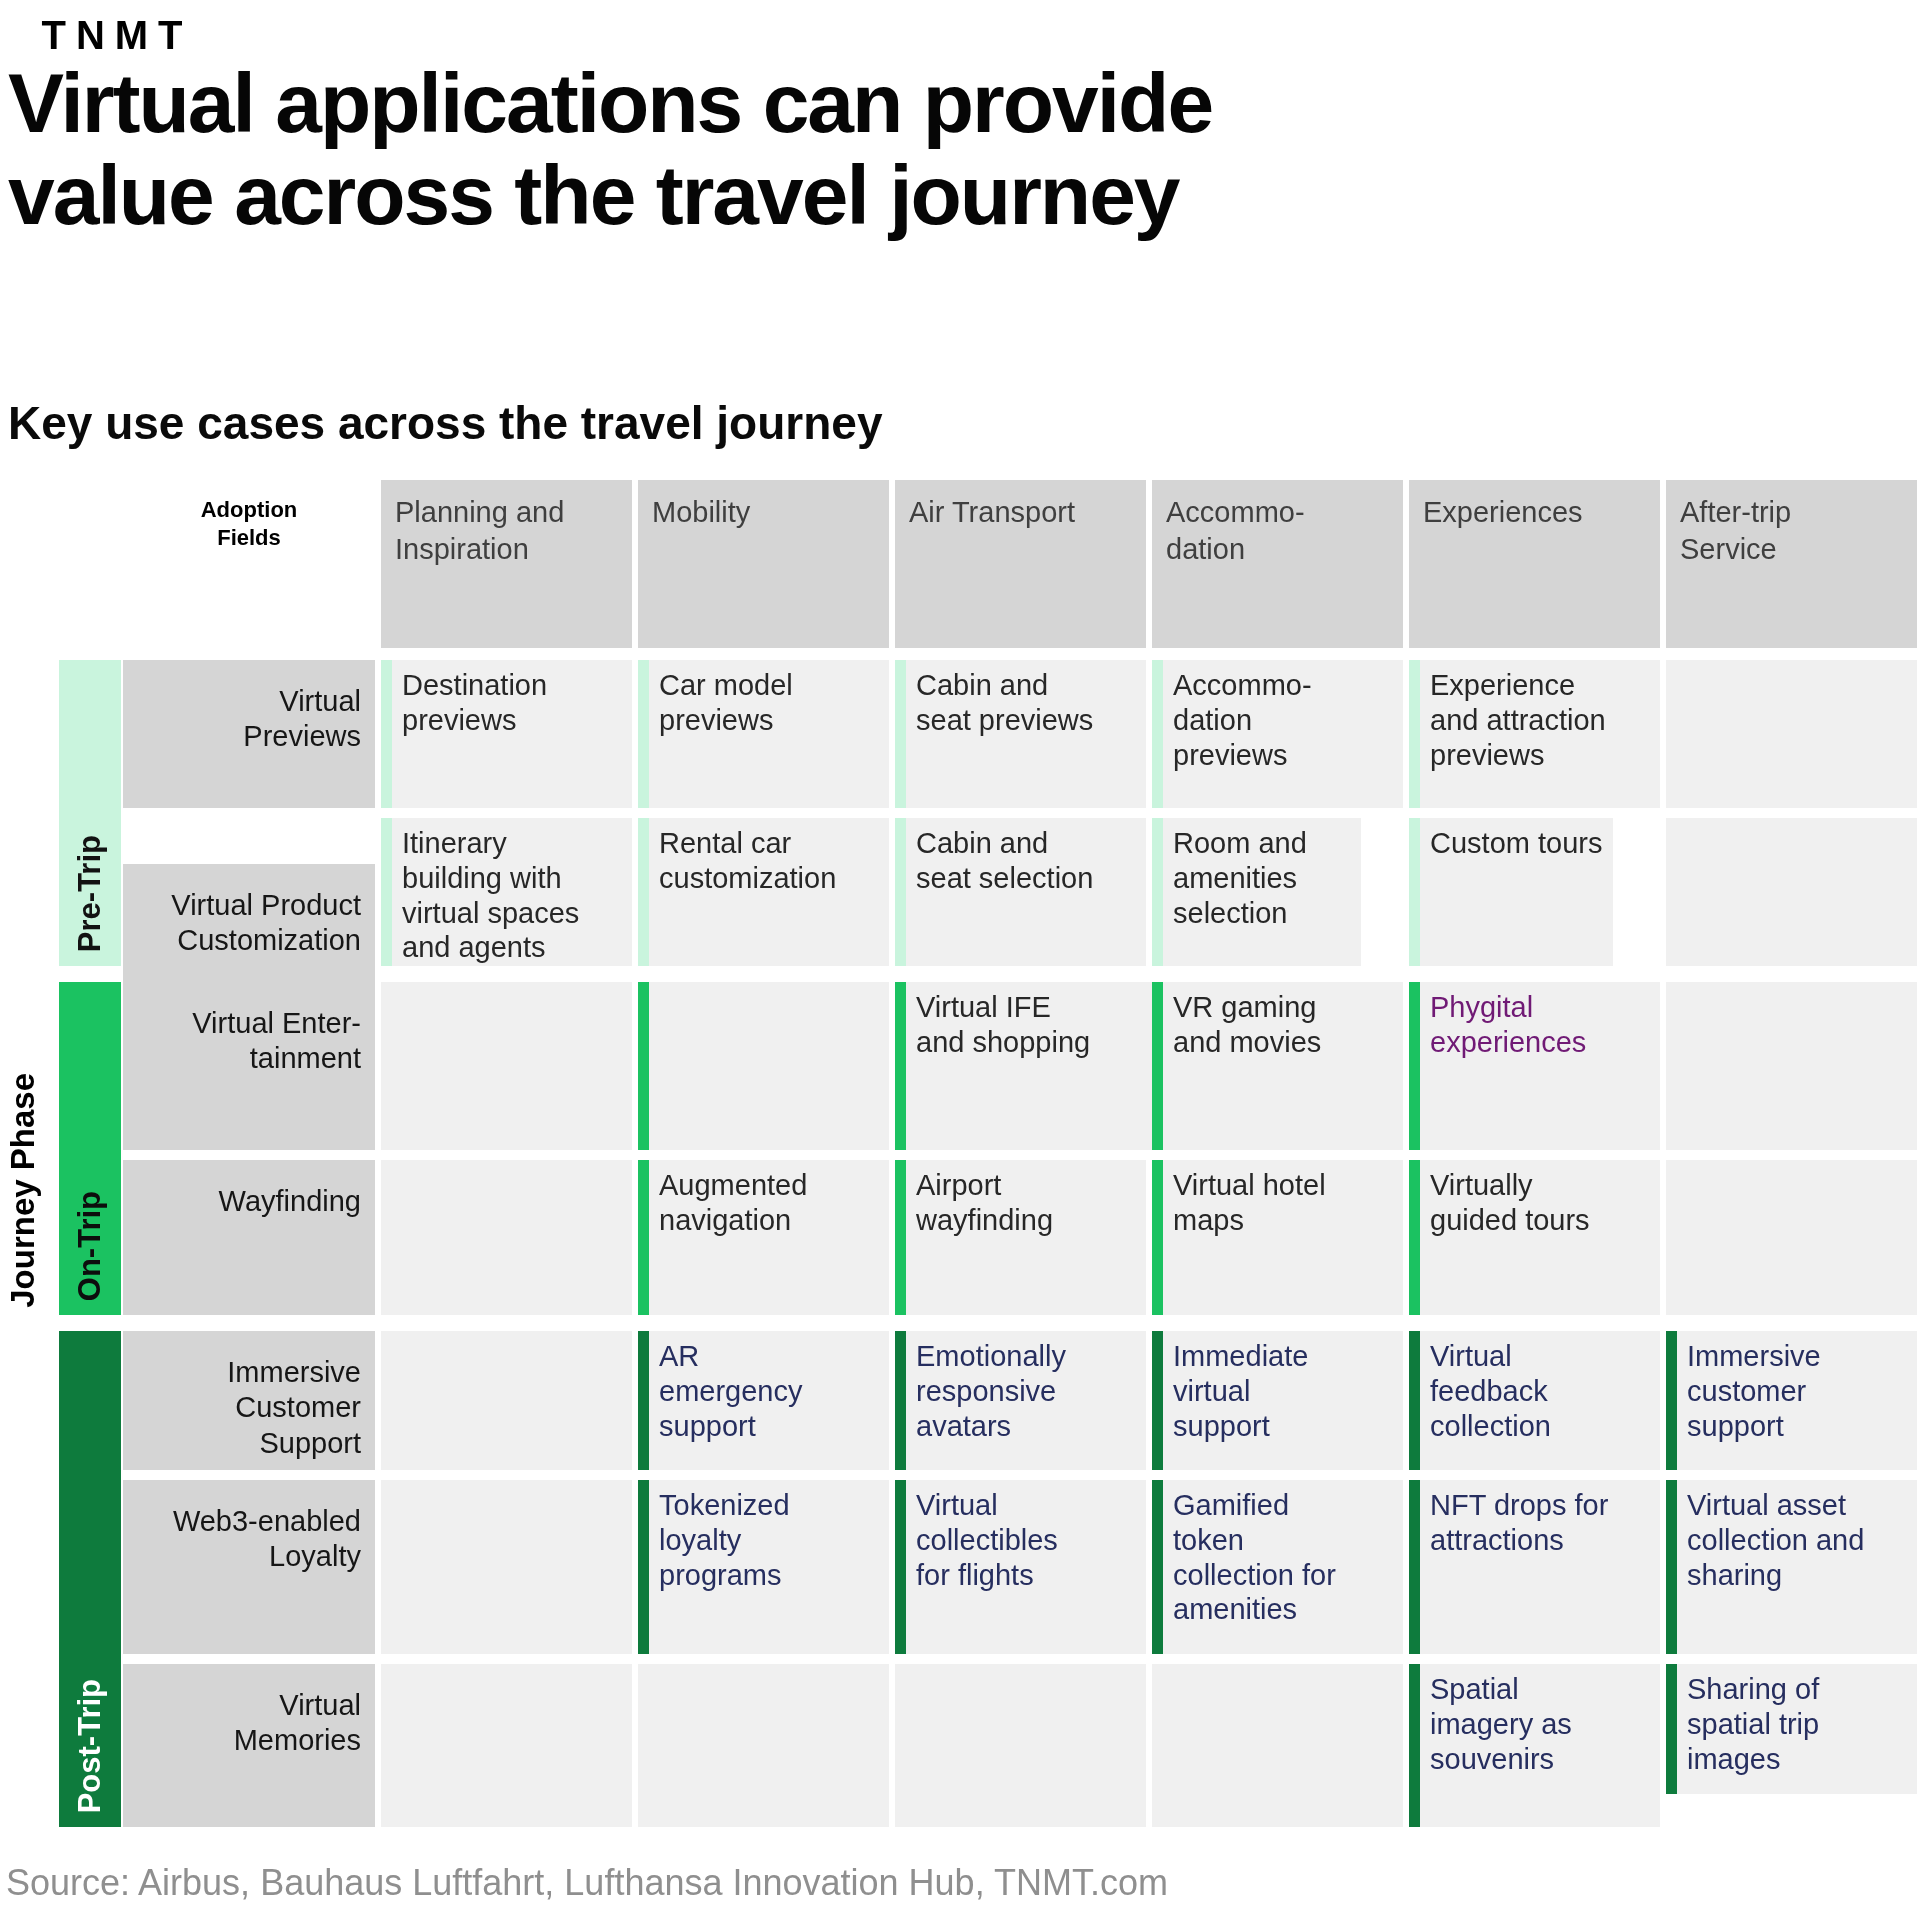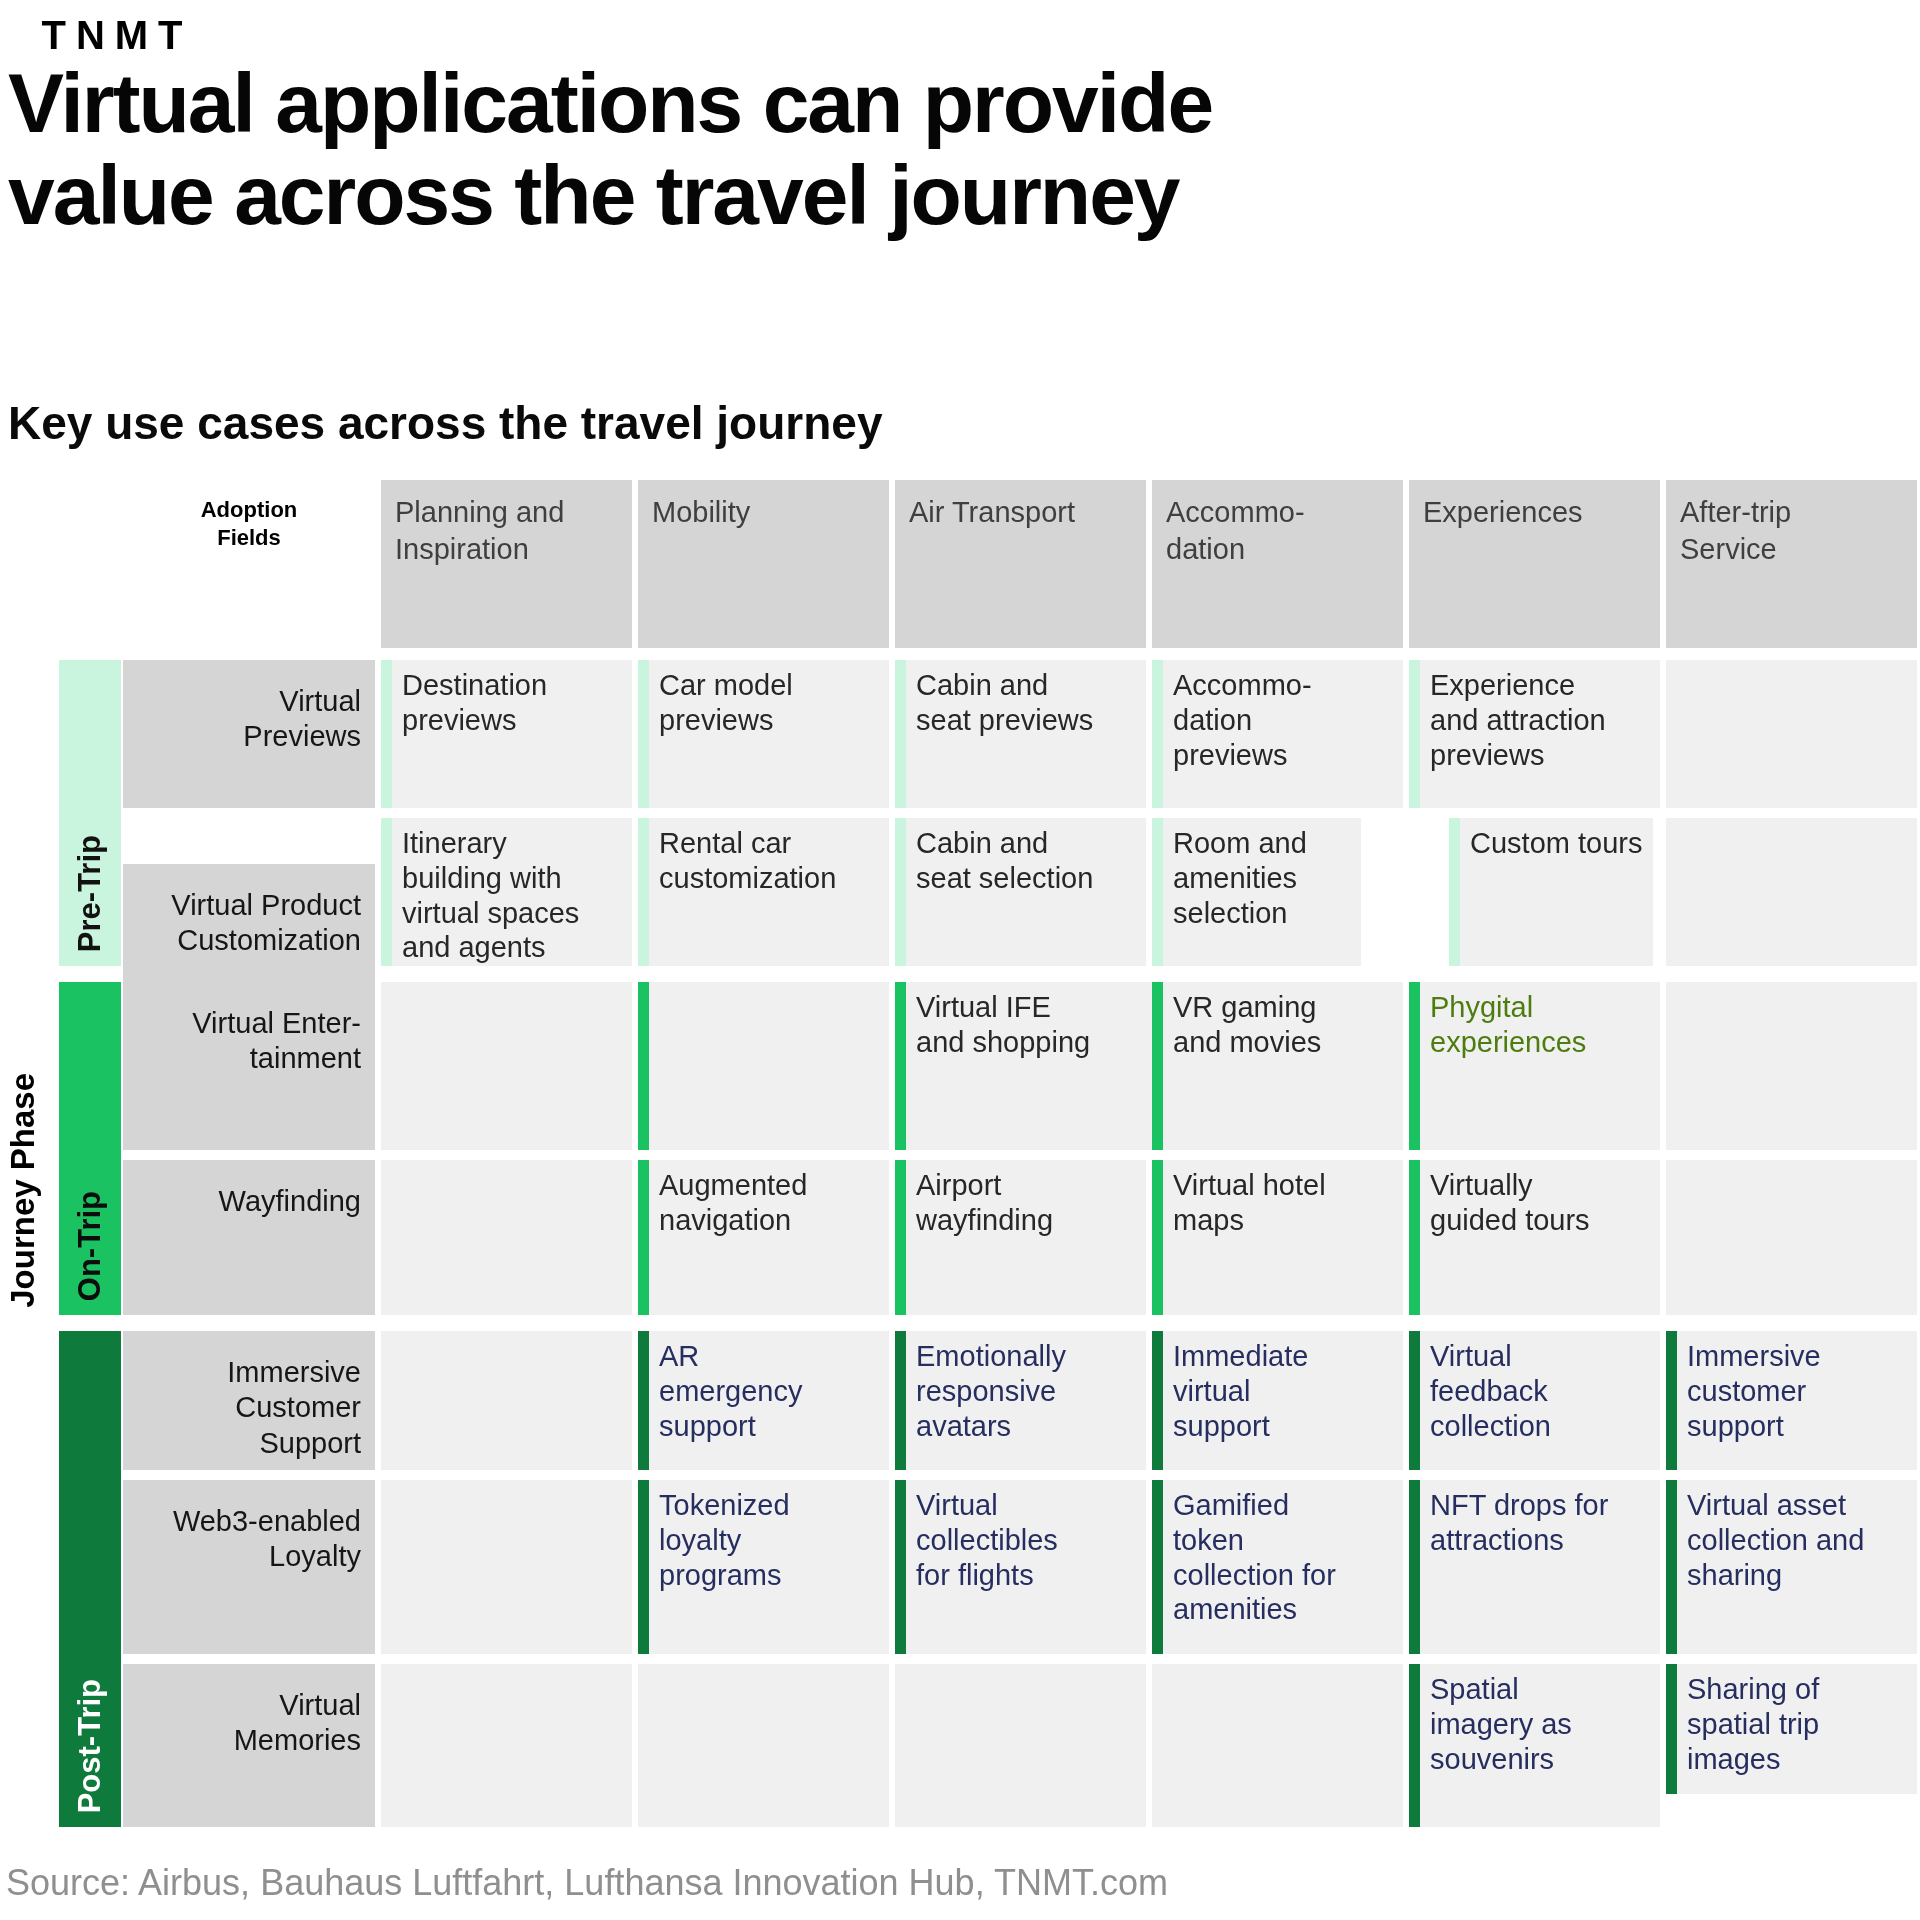--- a/index.html
+++ b/index.html
@@ -112,21 +112,21 @@
         <span class="strip" style="background: rgb(201, 244, 221);"></span>
         <span class="txt" style="color: rgb(39, 39, 39);">Cabin and
 seat selection</span>
       </div>
       <div class="cell" style="left: 1152px; top: 818px; width: 209px; height: 148px;">
         <span class="strip" style="background: rgb(201, 244, 221);"></span>
         <span class="txt" style="color: rgb(39, 39, 39);">Room and
 amenities
 selection</span>
       </div>
-      <div class="cell" style="left: 1409px; top: 818px; width: 204px; height: 148px; margin-left: 40px;">
+      <div class="cell" style="left: 1409px; top: 818px; width: 204px; height: 148px;">
         <span class="strip" style="background: rgb(201, 244, 221);"></span>
         <span class="txt" style="color: rgb(39, 39, 39);">Custom tours</span>
       </div>
       <div class="cell" style="left: 1666px; top: 818px; width: 251px; height: 148px;"></div>
       <div class="band" style="left: 59px; top: 982px; width: 62px; height: 333px; background: rgb(27, 194, 97);">
         <span class="vtxt" style="color: rgb(13, 13, 13);">On-Trip</span>
       </div>
       <div class="row-label" style="left: 123px; top: 982px; width: 252px; height: 168px;">Virtual Enter-
 tainment</div>
       <div class="cell" style="left: 381px; top: 982px; width: 251px; height: 168px;"></div>
@@ -138,21 +138,21 @@
         <span class="txt" style="color: rgb(39, 39, 39);">Virtual IFE
 and shopping</span>
       </div>
       <div class="cell" style="left: 1152px; top: 982px; width: 251px; height: 168px;">
         <span class="strip" style="background: rgb(27, 194, 97);"></span>
         <span class="txt" style="color: rgb(39, 39, 39);">VR gaming
 and movies</span>
       </div>
       <div class="cell" style="left: 1409px; top: 982px; width: 251px; height: 168px;">
         <span class="strip" style="background: rgb(27, 194, 97);"></span>
-        <span class="txt" style="color: #4d7c0f;">Phygital
+        <span class="txt" style="color: #701a75;">Phygital
 experiences</span>
       </div>
       <div class="cell" style="left: 1666px; top: 982px; width: 251px; height: 168px;"></div>
       <div class="row-label" style="left: 123px; top: 1160px; width: 252px; height: 155px;">Wayfinding</div>
       <div class="cell" style="left: 381px; top: 1160px; width: 251px; height: 155px;"></div>
       <div class="cell" style="left: 638px; top: 1160px; width: 251px; height: 155px;">
         <span class="strip" style="background: rgb(27, 194, 97);"></span>
         <span class="txt" style="color: rgb(39, 39, 39);">Augmented
 navigation</span>
       </div>

